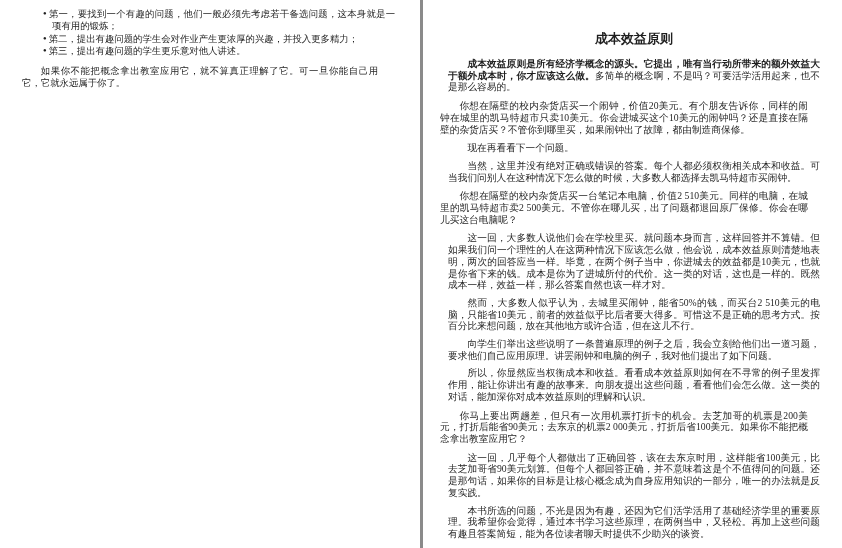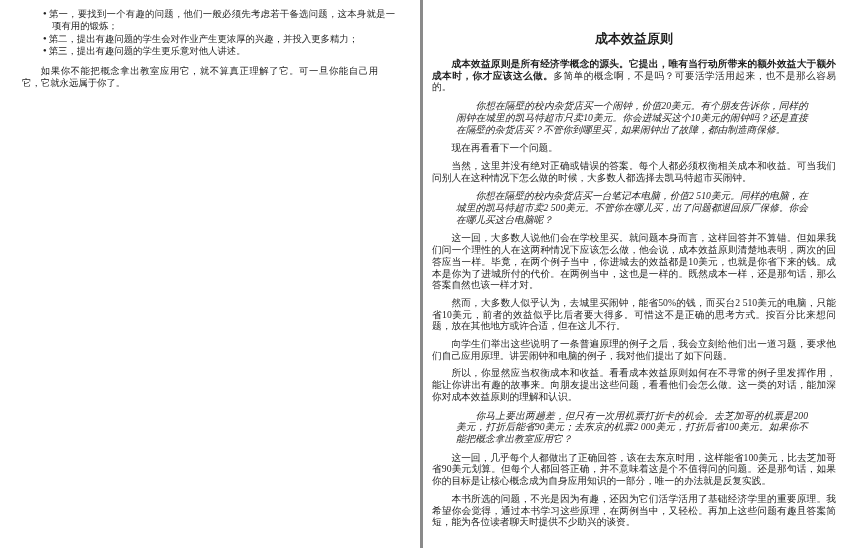--- a/index.html
+++ b/index.html
@@ -26,22 +26,22 @@
   .bullet-list { margin: 0 0 0 21px; padding: 0; list-style: none; }
   .bullet-list li {
     text-indent: -9px; padding-left: 9px; text-align: justify;
   }
   .blt { font-size: 6px; vertical-align: 1.5px; margin-right: 2px; }
   .lp-para { margin: 8px 17px 0 0; text-indent: 2em; text-align: justify; }
   .title {
     font-size: 13px; font-weight: bold; text-align: center;
     line-height: 16px; margin: 31px 0 11px 0;
   }
-  .para { margin: 6px 0; text-indent: 2em; text-align: justify; }
-  .example { margin: 7px 28px 7px 24px; text-indent: 2em; text-align: justify; font-style: italic; }
+  .para { margin: 6px 16px; text-indent: 2em; text-align: justify; }
+  .example { margin: 7px 28px 7px 8px; text-indent: 2em; text-align: justify; }
   .bold { font-weight: bold; }
 </style>
 </head>
 <body>
 
 <div class="spread">
 
   <div class="page-left">
     <ul class="bullet-list">
       <li><span class="blt">●</span><span>第一，要找到一个有趣的问题，他们一般必须先考虑若干备选问题，这本身就是一项有用的锻炼；</span></li>
@@ -53,21 +53,21 @@
 
   <div class="divider"></div>
 
   <div class="page-right">
     <div class="title">成本效益原则</div>
     <p class="para"><span class="bold">成本效益原则是所有经济学概念的源头。它提出，唯有当行动所带来的额外效益大于额外成本时，你才应该这么做。</span><span>多简单的概念啊，不是吗？可要活学活用起来，也不是那么容易的。</span></p>
     <p class="example">你想在隔壁的校内杂货店买一个闹钟，价值20美元。有个朋友告诉你，同样的闹钟在城里的凯马特超市只卖10美元。你会进城买这个10美元的闹钟吗？还是直接在隔壁的杂货店买？不管你到哪里买，如果闹钟出了故障，都由制造商保修。</p>
     <p class="para">现在再看看下一个问题。</p>
     <p class="para">当然，这里并没有绝对正确或错误的答案。每个人都必须权衡相关成本和收益。可当我们问别人在这种情况下怎么做的时候，大多数人都选择去凯马特超市买闹钟。</p>
     <p class="example">你想在隔壁的校内杂货店买一台笔记本电脑，价值2 510美元。同样的电脑，在城里的凯马特超市卖2 500美元。不管你在哪儿买，出了问题都退回原厂保修。你会在哪儿买这台电脑呢？</p>
-    <p class="para">这一回，大多数人说他们会在学校里买。就问题本身而言，这样回答并不算错。但如果我们问一个理性的人在这两种情况下应该怎么做，他会说，成本效益原则清楚地表明，两次的回答应当一样。毕竟，在两个例子当中，你进城去的效益都是10美元，也就是你省下来的钱。成本是你为了进城所付的代价。在两例当中，这也是一样的。既然成本一样，还是那句话，那么答案自然也该一样才对。</p>
+    <p class="para">这一回，大多数人说他们会在学校里买。就问题本身而言，这样回答并不算错。但如果我们问一个理性的人在这两种情况下应该怎么做，他会说，成本效益原则清楚地表明，两次的回答应当一样。毕竟，在两个例子当中，你进城去的效益都是10美元，也就是你省下来的钱。成本是你为了进城所付的代价。这一类的对话，这也是一样的。既然成本一样，效益一样，那么答案自然也该一样才对。</p>
     <p class="para">然而，大多数人似乎认为，去城里买闹钟，能省50%的钱，而买台2 510美元的电脑，只能省10美元，前者的效益似乎比后者要大得多。可惜这不是正确的思考方式。按百分比来想问题，放在其他地方或许合适，但在这儿不行。</p>
     <p class="para">向学生们举出这些说明了一条普遍原理的例子之后，我会立刻给他们出一道习题，要求他们自己应用原理。讲罢闹钟和电脑的例子，我对他们提出了如下问题。</p>
     <p class="para">所以，你显然应当权衡成本和收益。看看成本效益原则如何在不寻常的例子里发挥作用，能让你讲出有趣的故事来。向朋友提出这些问题，看看他们会怎么做。这一类的对话，能加深你对成本效益原则的理解和认识。</p>
     <p class="example">你马上要出两趟差，但只有一次用机票打折卡的机会。去芝加哥的机票是200美元，打折后能省90美元；去东京的机票2 000美元，打折后省100美元。如果你不能把概念拿出教室应用它？</p>
     <p class="para">这一回，几乎每个人都做出了正确回答，该在去东京时用，这样能省100美元，比去芝加哥省90美元划算。但每个人都回答正确，并不意味着这是个不值得问的问题。还是那句话，如果你的目标是让核心概念成为自身应用知识的一部分，唯一的办法就是反复实践。</p>
     <p class="para">本书所选的问题，不光是因为有趣，还因为它们活学活用了基础经济学里的重要原理。我希望你会觉得，通过本书学习这些原理，在两例当中，又轻松。再加上这些问题有趣且答案简短，能为各位读者聊天时提供不少助兴的谈资。</p>
   </div>
 
 </div>
 

